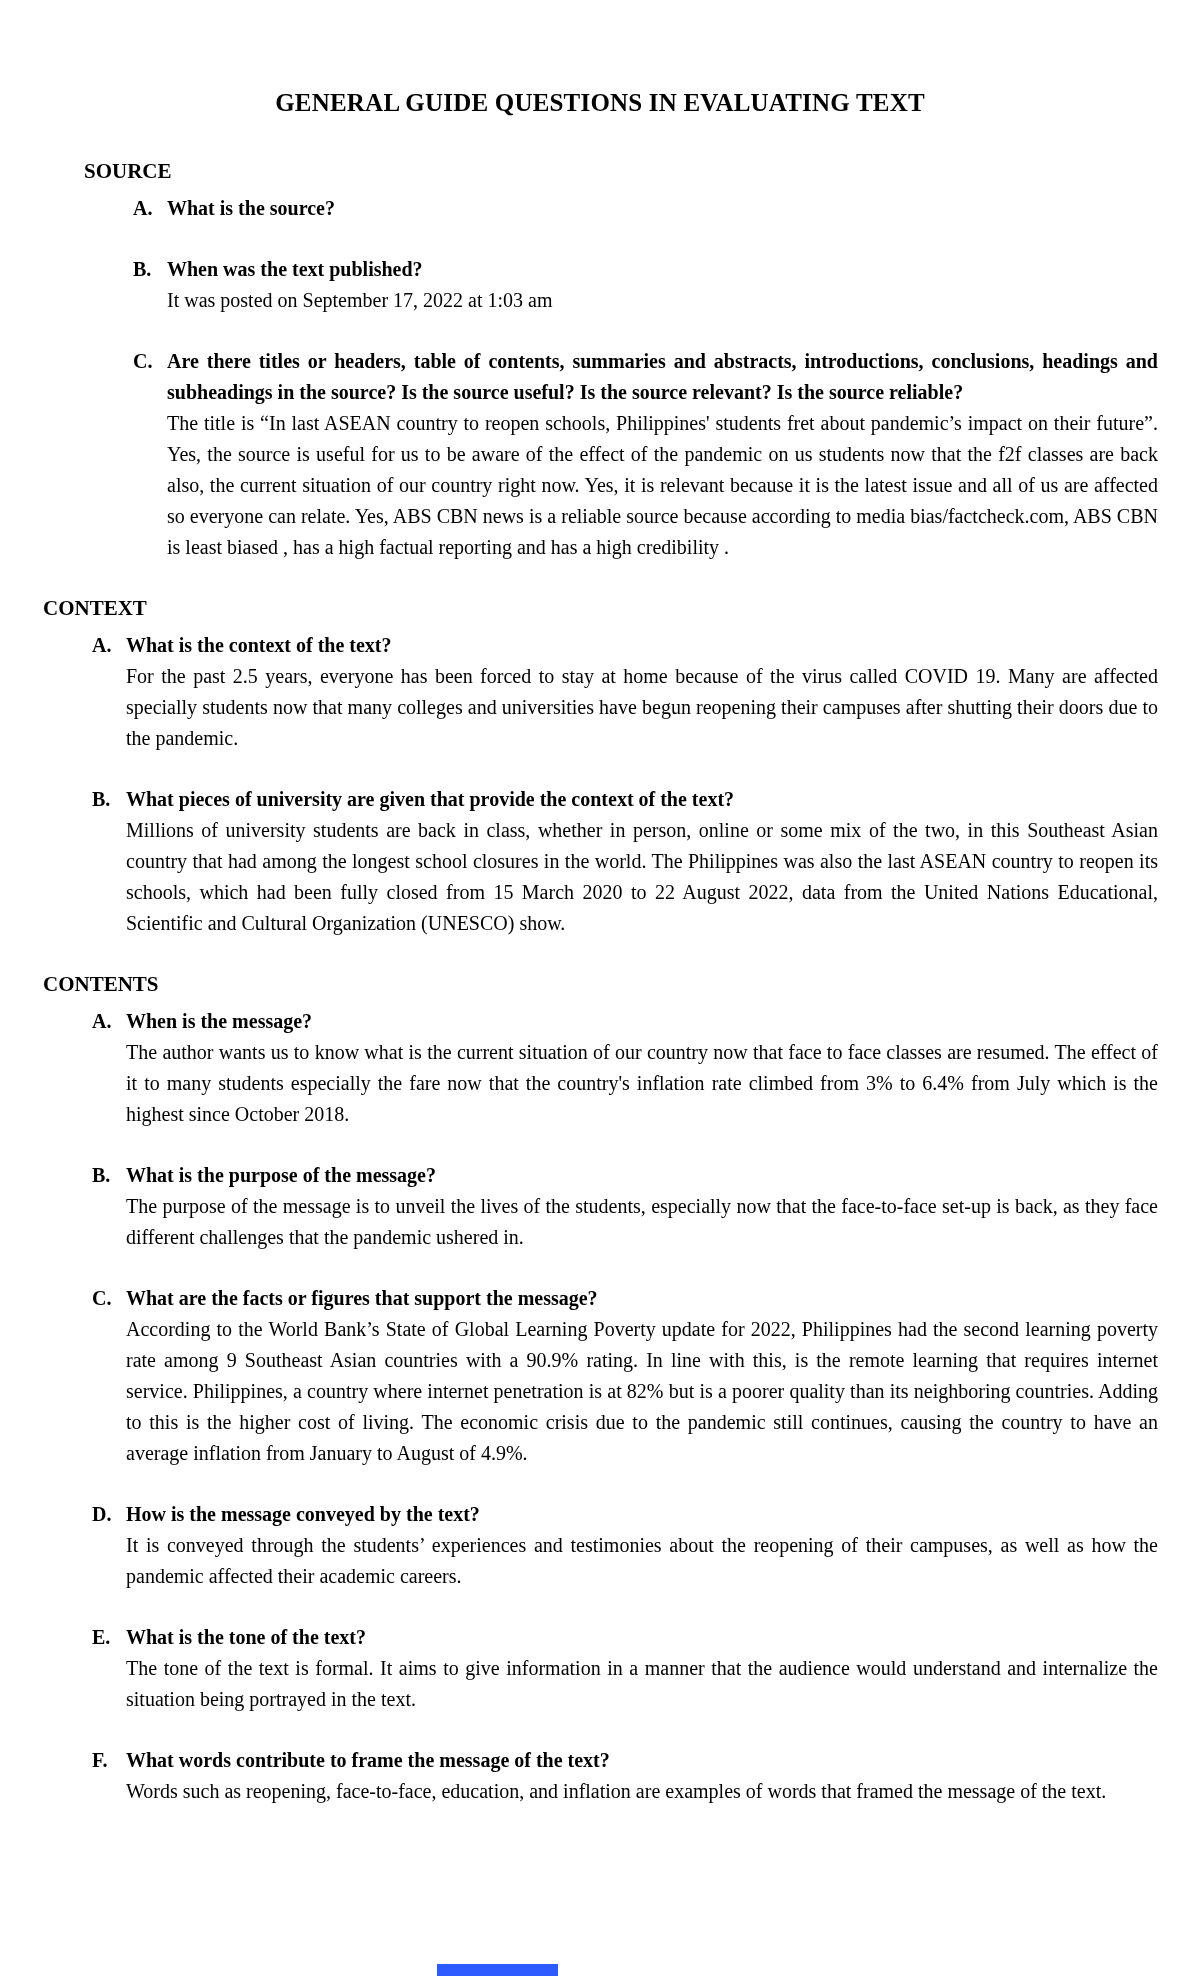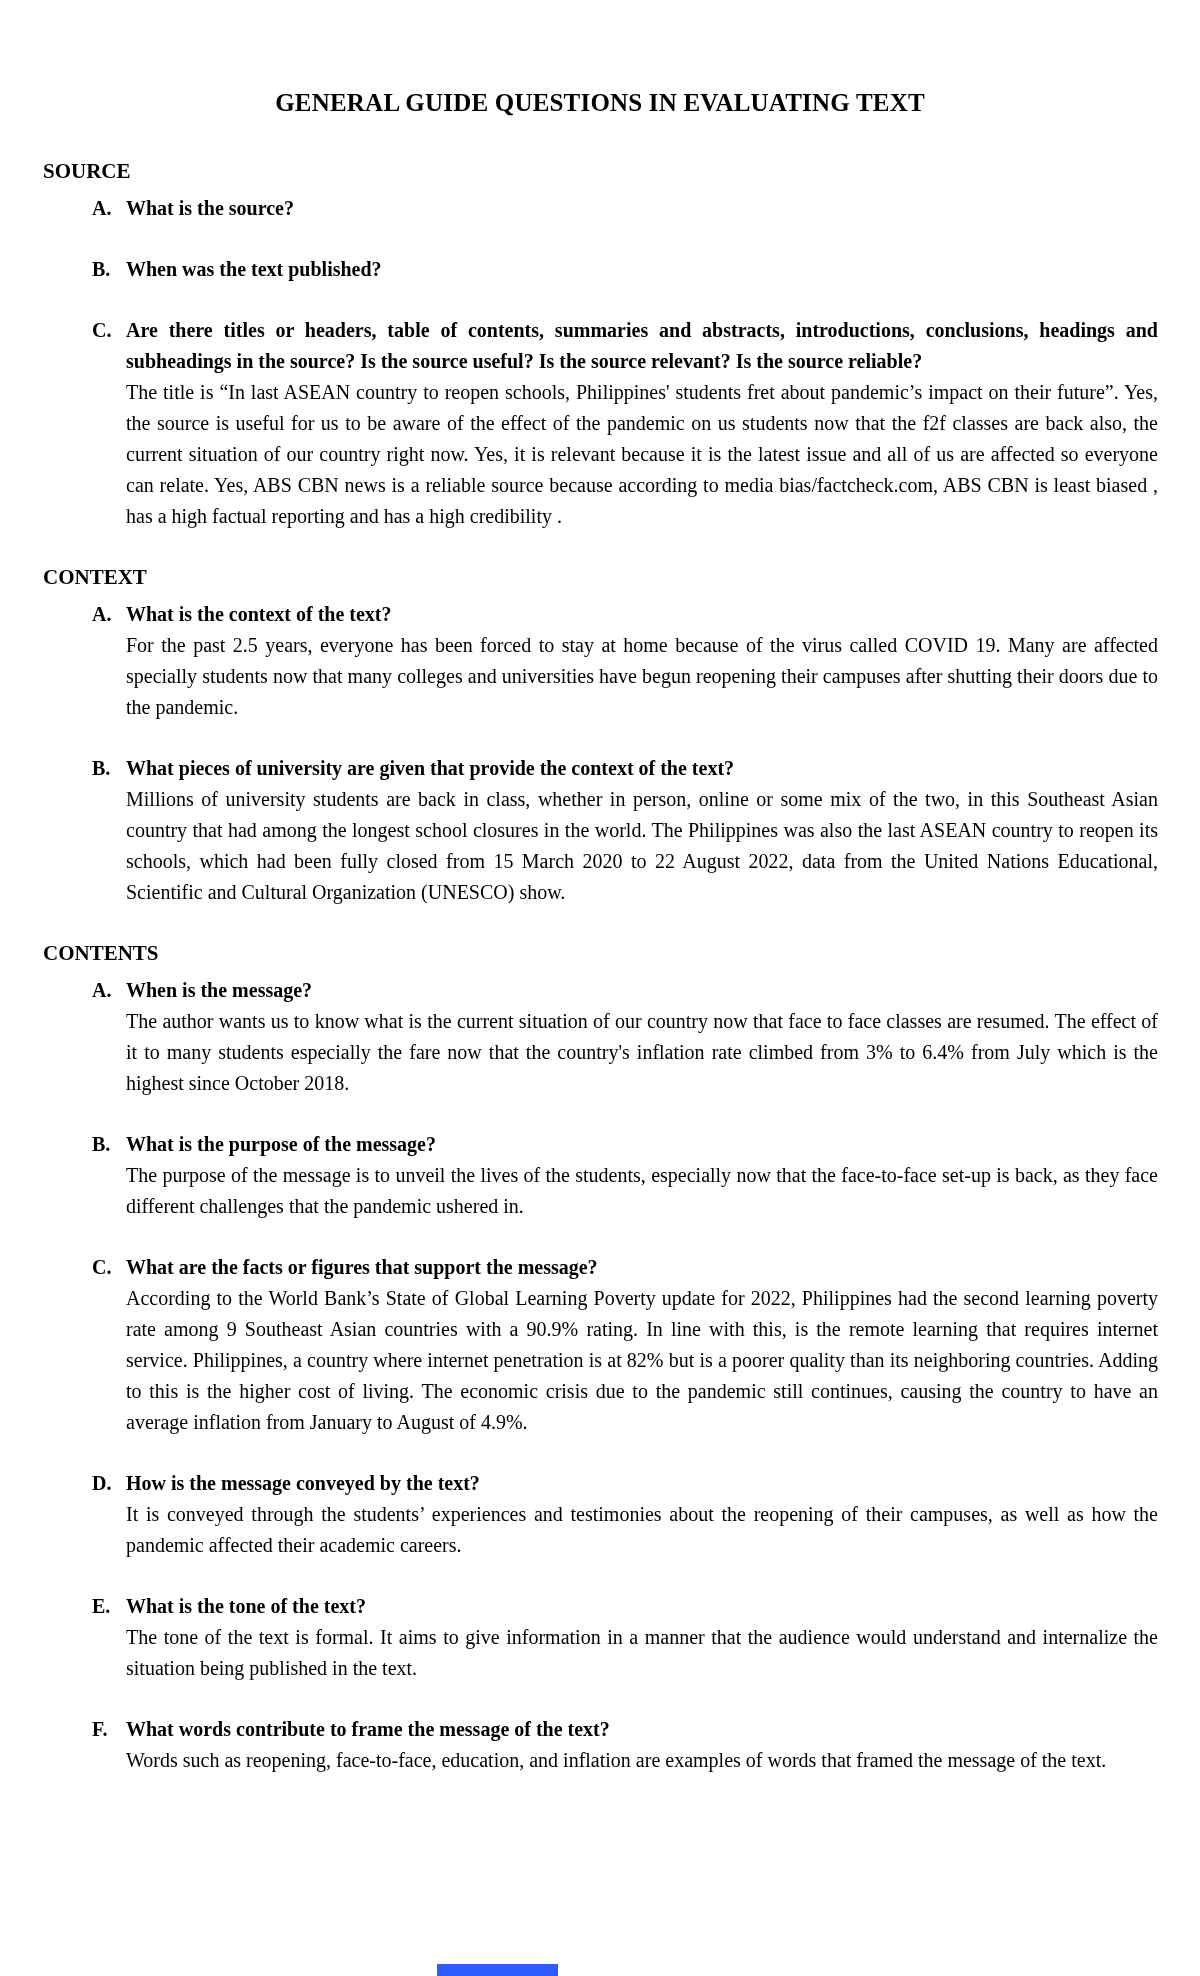--- a/index.html
+++ b/index.html
@@ -15,21 +15,21 @@
   }
   .doc-title {
     padding-top: 84px;
     text-align: center;
     font-size: 25px;
     font-weight: bold;
     line-height: 38px;
     letter-spacing: 0.2px;
   }
   .section { margin-top: 0; }
-  .section-src  { margin-top: 34px; }
+  .section-src  { margin-top: 34px; margin-left: 41px; }
   .section-ctx  { margin-top: 24px; }
   .section-cnt  { margin-top: 12px; }
   .section-heading {
     font-size: 21px;
     font-weight: bold;
     line-height: 31px;
     margin: 0 42px 6px 43px;
   }
   .qa {
     margin: 0 42px 30px 92px;
@@ -66,20 +66,21 @@
         <span class="q-letter">A.</span>
         <span class="q-text">What is the source?</span>
       </div>
     </div>
 
     <div class="qa">
       <div class="q-row">
         <span class="q-letter">B.</span>
         <span class="q-text">When was the text published?</span>
       </div>
+      <div class="answer">It was posted on September 17, 2022 at 1:03 am</div>
     </div>
 
     <div class="qa">
       <div class="q-row">
         <span class="q-letter">C.</span>
         <span class="q-text">Are there titles or headers, table of contents, summaries and abstracts, introductions, conclusions, headings and subheadings in the source? Is the source useful? Is the source relevant? Is the source reliable?</span>
       </div>
       <div class="answer">The title is “In last ASEAN country to reopen schools, Philippines' students fret about pandemic’s impact on their future”. Yes, the source is useful for us to be aware of the effect of the pandemic on us students now that the f2f classes are back also, the current situation of our country right now. Yes, it is relevant because it is the latest issue and all of us are affected so everyone can relate. Yes, ABS CBN news is a reliable source because according to media bias/factcheck.com, ABS CBN is least biased , has a high factual reporting and has a high credibility .</div>
     </div>
   </div>
@@ -137,21 +138,21 @@
         <span class="q-text">How is the message conveyed by the text?</span>
       </div>
       <div class="answer">It is conveyed through the students’ experiences and testimonies about the reopening of their campuses, as well as how the pandemic affected their academic careers.</div>
     </div>
 
     <div class="qa">
       <div class="q-row">
         <span class="q-letter">E.</span>
         <span class="q-text">What is the tone of the text?</span>
       </div>
-      <div class="answer">The tone of the text is formal. It aims to give information in a manner that the audience would understand and internalize the situation being published in the text.</div>
+      <div class="answer">The tone of the text is formal. It aims to give information in a manner that the audience would understand and internalize the situation being portrayed in the text.</div>
     </div>
 
     <div class="qa">
       <div class="q-row">
         <span class="q-letter">F.</span>
         <span class="q-text">What words contribute to frame the message of the text?</span>
       </div>
       <div class="answer">Words such as reopening, face-to-face, education, and inflation are examples of words that framed the message of the text.</div>
     </div>
   </div>

